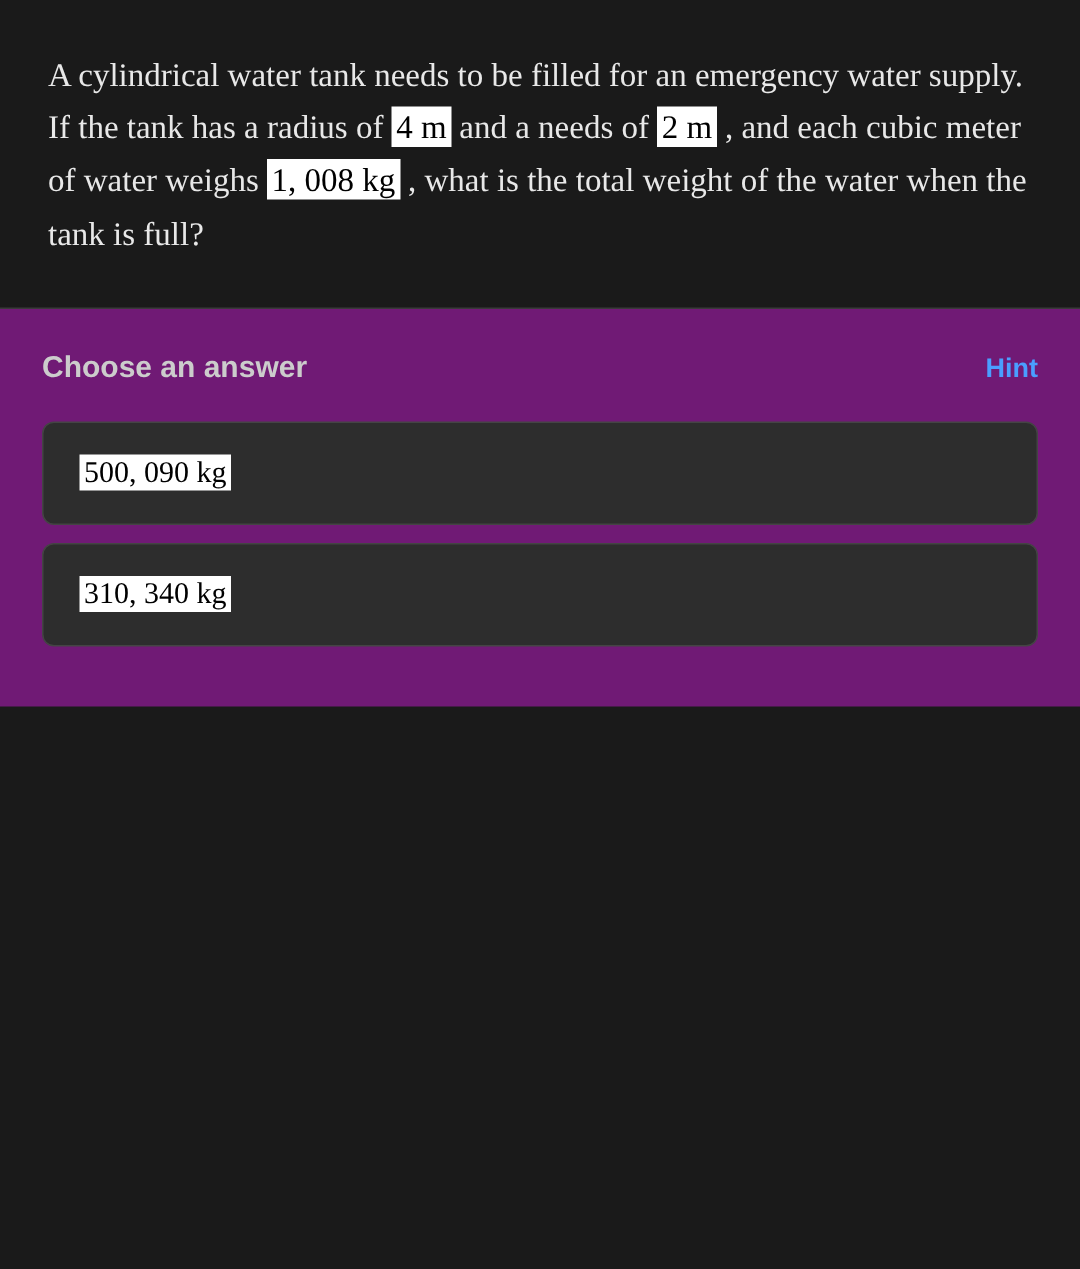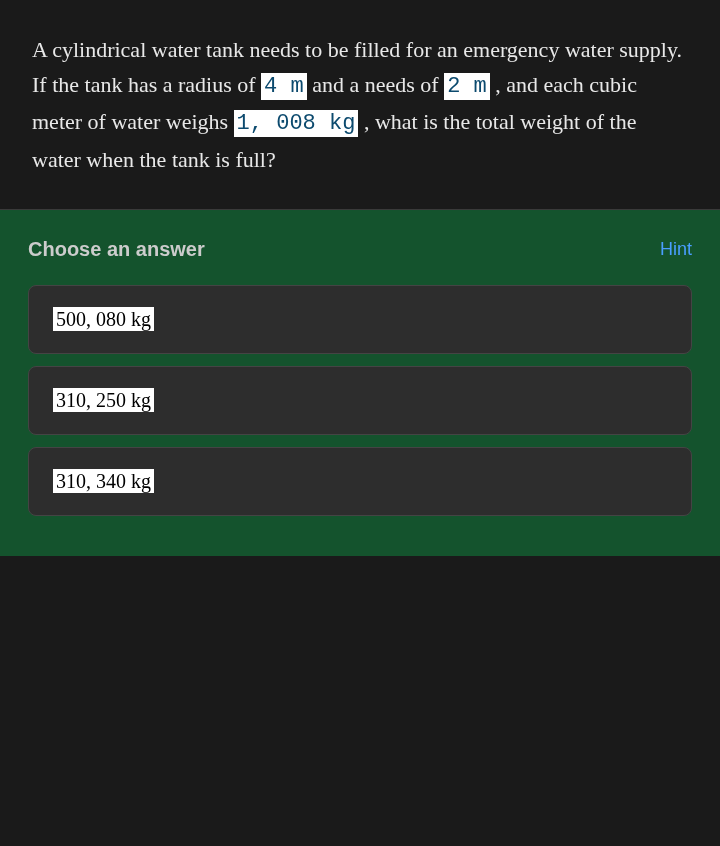--- a/index.html
+++ b/index.html
@@ -24,47 +24,47 @@
     }
 
     .question-text {
       font-size: 22px;
       line-height: 1.6;
       color: #e8e8e8;
     }
 
     .highlight {
       background-color: #ffffff;
-      color: #0c4a6e;
+      color: #000000;
       padding: 1px 3px;
-      font-family: Liberation Mono, monospace;
+      font-family: Liberation Serif, serif;
     }
 
     .answer-section {
-      background-color: #14532d;
+      background-color: #701a75;
       padding: 28px 28px;
     }
 
     .answer-header {
       display: flex;
       justify-content: space-between;
       align-items: center;
       margin-bottom: 24px;
     }
 
     .choose-label {
       font-size: 20px;
       font-weight: bold;
       color: #cccccc;
       font-family: Arial, sans-serif;
     }
 
     .hint-label {
       font-size: 18px;
-      font-weight: normal;
+      font-weight: bold;
       color: #4a9eff;
       font-family: Arial, sans-serif;
       cursor: pointer;
     }
 
     .answer-option {
       background-color: #2d2d2d;
       border: 1px solid #444444;
       border-radius: 8px;
       padding: 22px 24px;
@@ -101,29 +101,24 @@
 </div>
 
 <div class="answer-section">
   <div class="answer-header">
     <span class="choose-label">Choose an answer</span>
     <span class="hint-label">Hint</span>
   </div>
 
   <div class="answer-option">
     <span class="answer-option-text">
-      <span class="answer-value-highlight">500, 080 kg</span>
+      <span class="answer-value-highlight">500, 090 kg</span>
     </span>
   </div>
 
-  <div class="answer-option">
-    <span class="answer-option-text">
-      <span class="answer-value-highlight">310, 250 kg</span>
-    </span>
-  </div>
 
 
   <div class="answer-option">
     <span class="answer-option-text">
       <span class="answer-value-highlight">310, 340 kg</span>
     </span>
   </div>
 </div>
 
 </body></html>

